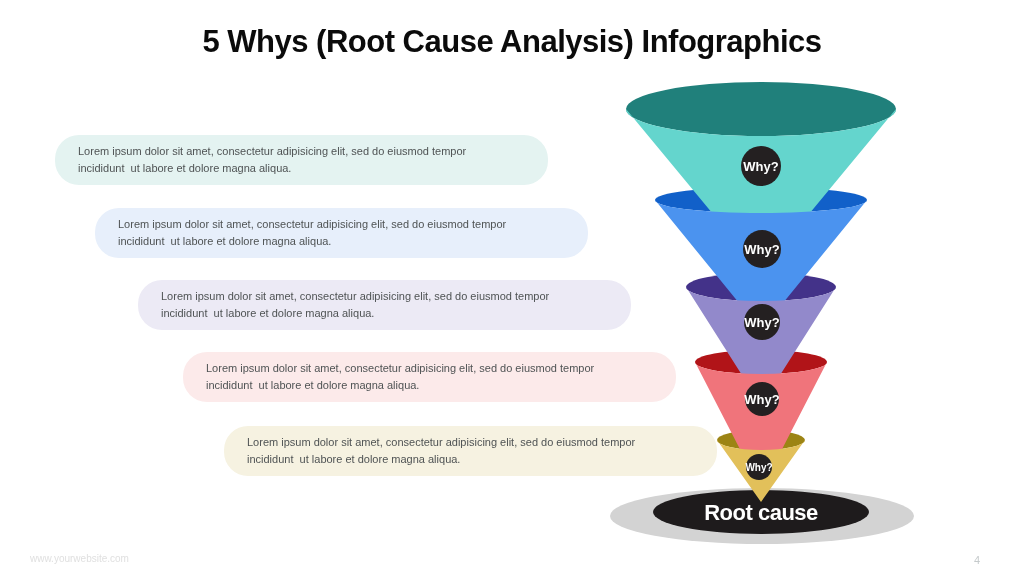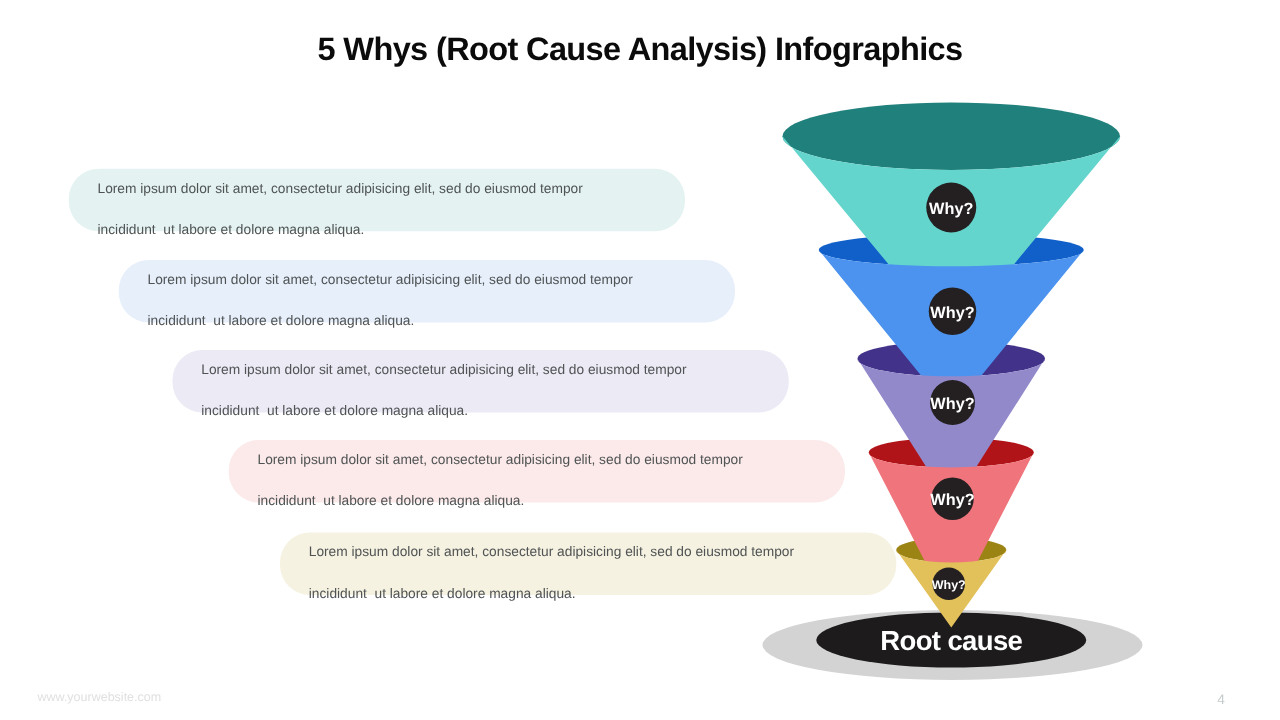--- a/index.html
+++ b/index.html
@@ -2,30 +2,30 @@
 <html><head>
 <meta charset="utf-8">
 <style>
   html,body{margin:0;padding:0;background:#fff;}
   .slide{
     position:relative;width:1024px;height:576px;background:#ffffff;overflow:hidden;
     font-family:"Liberation Sans", sans-serif;
   }
   .title{
     position:absolute;left:0;top:24px;width:1024px;margin:0;
-    text-align:center;font-size:26px;font-weight:bold;letter-spacing:-0.5px;
+    text-align:center;font-size:31px;font-weight:bold;letter-spacing:-0.5px;
     color:#0b0b0b;
   }
   .tbox{
     position:absolute;width:493px;height:50px;border-radius:24px;
     display:flex;flex-direction:column;justify-content:center;
     padding-left:23px;box-sizing:border-box;
     font-size:11px;line-height:17px;color:#4f5354;
   }
-  .tbox span{white-space:pre;display:block;margin-top:16px;}
+  .tbox span{white-space:pre;display:block;}
   .tbox1{left:55px;top:135px;}
   .tbox2{left:95px;top:208px;}
   .tbox3{left:138px;top:280px;}
   .tbox4{left:183px;top:352px;}
   .tbox5{left:224px;top:426px;}
   .funnel-svg{position:absolute;left:0;top:0;}
   .why-label{
     fill:#ffffff;font-weight:bold;font-size:13px;
     font-family:"Liberation Sans", sans-serif;
   }

